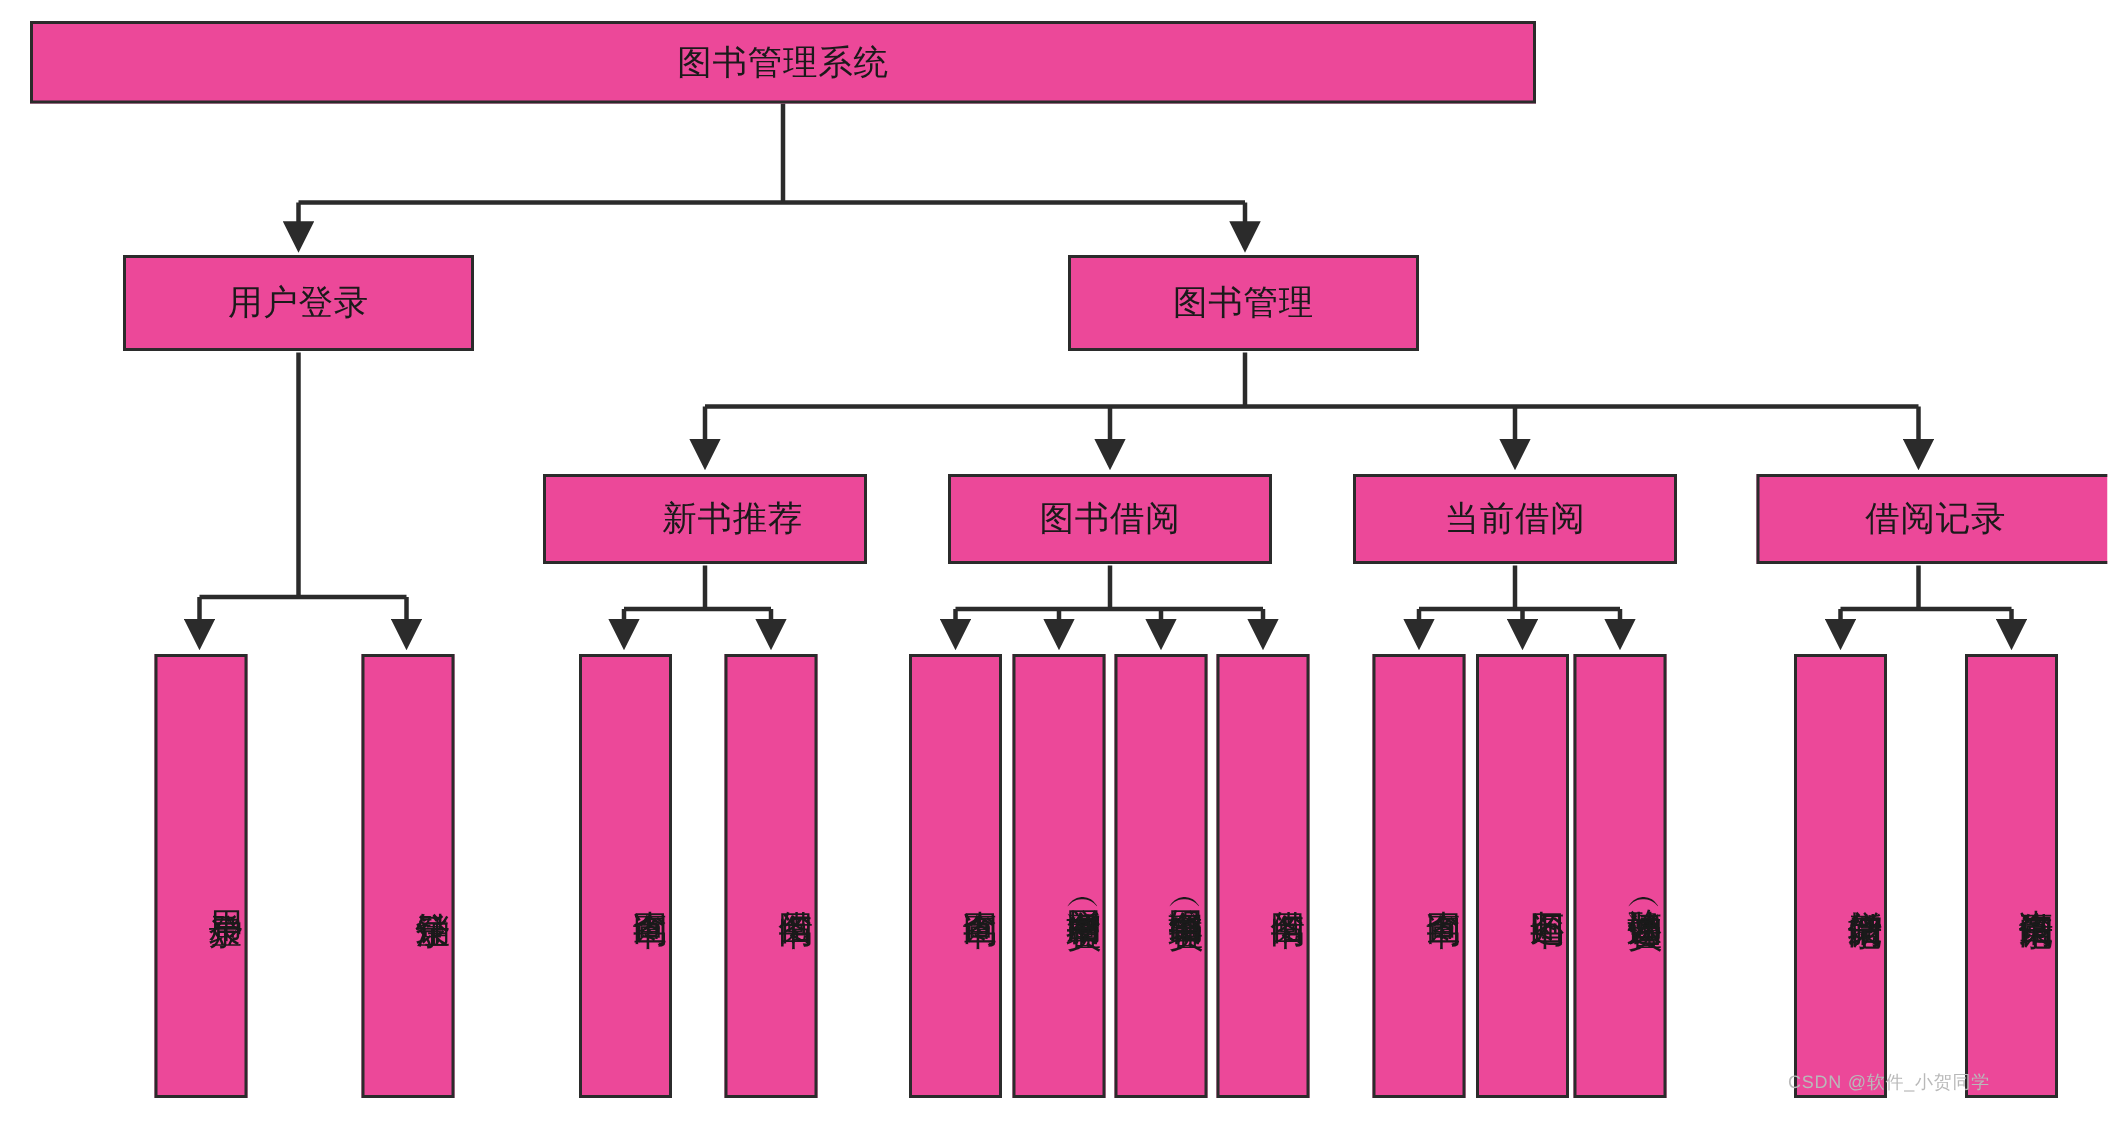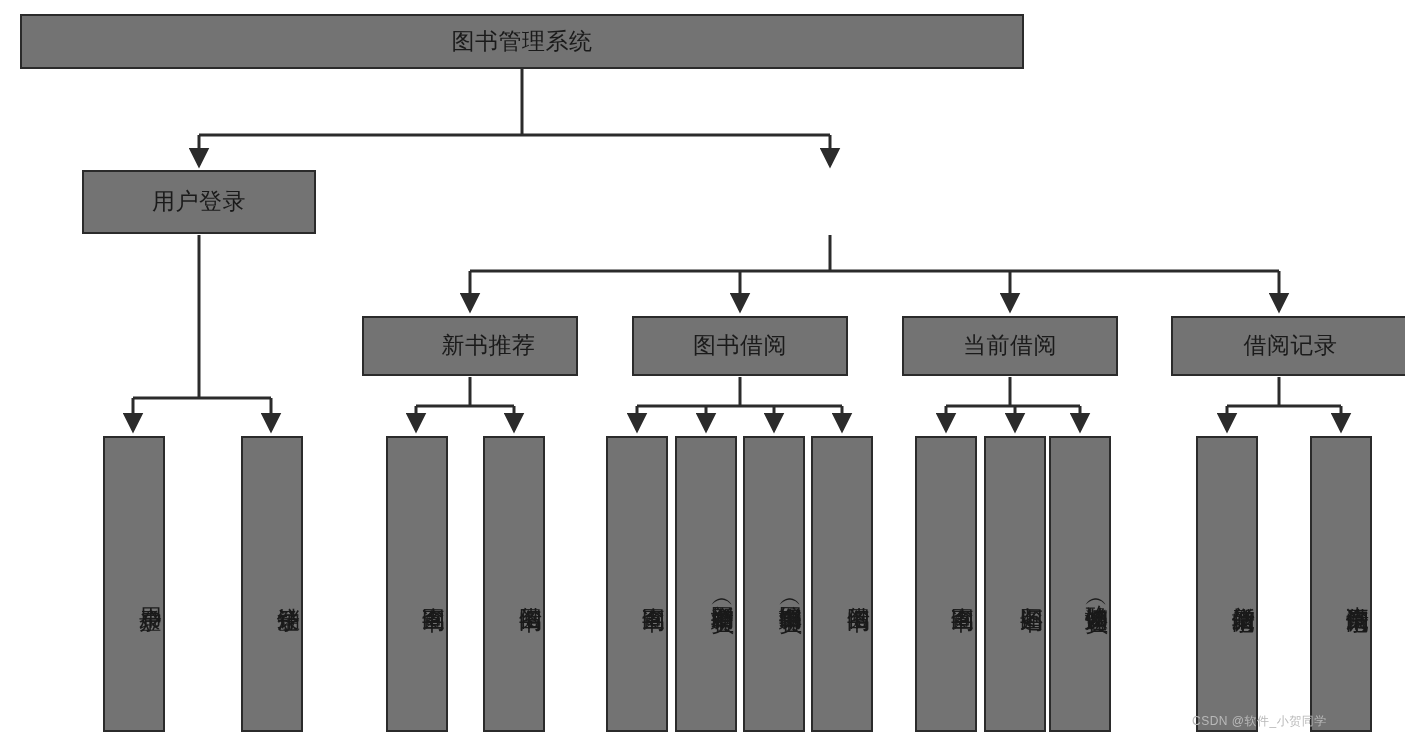--- a/index.html
+++ b/index.html
@@ -22,21 +22,21 @@
     position: absolute;
     left: 0;
     top: 0;
     width: 1405px;
     height: 747px;
     pointer-events: none;
   }
   .node {
     position: absolute;
     box-sizing: border-box;
-    background: #737373;
+    background: #ec4899;
     border: 2px solid #2b2b2b;
     display: flex;
     align-items: center;
     justify-content: center;
     color: #1a1a1a;
   }
   .node-h {
     font-size: 23px;
     letter-spacing: 0.5px;
     line-height: 1.1;
@@ -126,20 +126,23 @@
     </g>
   </svg>
 
   <div class="node node-h node-root" style="left:20px; top:14px; width:1004px; height:55px;">
     <span>图书管理系统</span>
   </div>
 
   <div class="node node-h" style="left:82px; top:170px; width:234px; height:64px;">
     <span>用户登录</span>
   </div>
+  <div class="node node-h" style="left:712px; top:170px; width:234px; height:64px;">
+    <span>图书管理</span>
+  </div>
 
   <div class="node node-h" style="left:362px; top:316px; width:216px; height:60px;padding-left:37px;">
     <span>新书推荐</span>
   </div>
   <div class="node node-h" style="left:902px; top:316px; width:216px; height:60px;">
     <span>当前借阅</span>
   </div>
   <div class="node node-h" style="left:632px; top:316px; width:216px; height:60px;">
     <span>图书借阅</span>
   </div>

